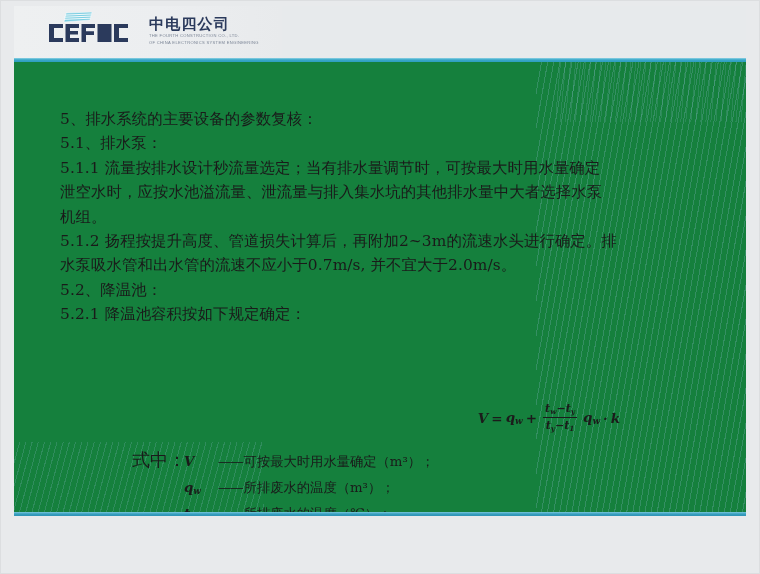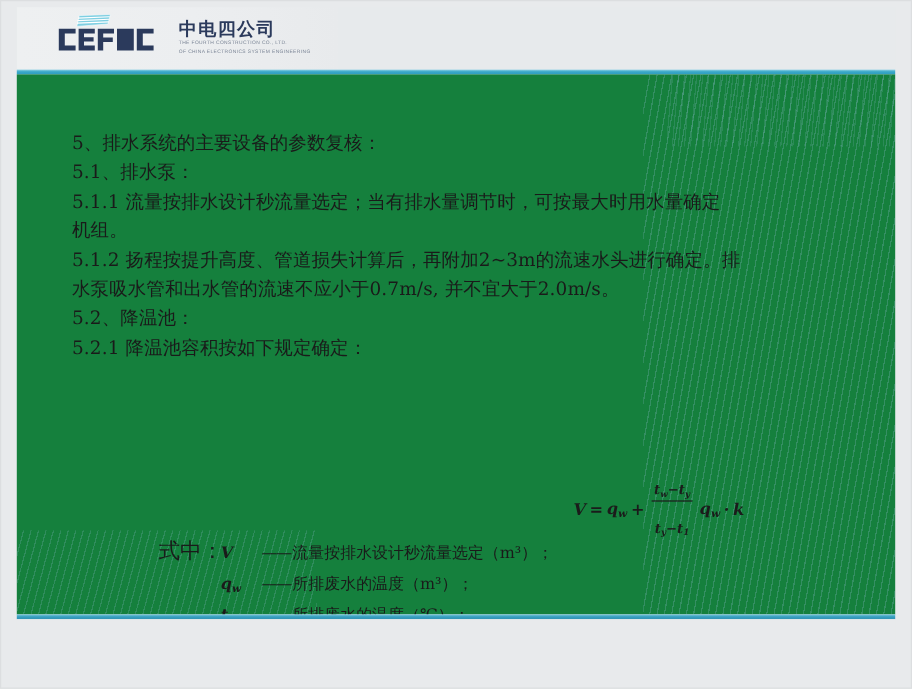--- a/index.html
+++ b/index.html
@@ -193,21 +193,21 @@
   }
   .frac {
     display: inline-flex;
     flex-direction: column;
     align-items: center;
     vertical-align: middle;
     margin: 0 2px;
     font-size: 11px;
   }
   .frac .num { padding: 0 3px 1px 3px; }
-  .frac .den { padding: 16px 3px 0 3px; border-top: 1.1px solid #1b1b1b; }
+  .frac .den { padding: 1px 3px 0 3px; border-top: 1.1px solid #1b1b1b; }
   sub.v { font-size: 0.66em; vertical-align: -0.28em; font-style: italic; }
 
   
   .legend {
     position: absolute;
     left: 118px;
     top: 387px;
     font-family: "DejaVu Serif", "Liberation Serif", serif;
     font-size: 13.3px;
     line-height: 22.6px;
@@ -306,20 +306,21 @@
 
   <div class="content">
     <div class="hatch"></div>
     <div class="hatch-topright"></div>
     <div class="hatch-left"></div>
 
     <div class="body-text">
       <p>5、排水系统的主要设备的参数复核：</p>
       <p>5.1、排水泵：</p>
       <p>5.1.1 流量按排水设计秒流量选定；当有排水量调节时，可按最大时用水量确定</p>
+      <p>泄空水时，应按水池溢流量、泄流量与排入集水坑的其他排水量中大者选择水泵</p>
       <p>机组。</p>
       <p>5.1.2 扬程按提升高度、管道损失计算后，再附加2~3m的流速水头进行确定。排</p>
       <p>水泵吸水管和出水管的流速不应小于0.7m/s, 并不宜大于2.0m/s。</p>
       <p>5.2、降温池：</p>
       <p>5.2.1 降温池容积按如下规定确定：</p>
     </div>
 
     <div class="formula-block">
       <div class="formula">
         <span>V</span>
@@ -334,21 +335,21 @@
         <span>·</span>
         <span>k</span>
       </div>
     </div>
 
     <div class="legend">
       <div class="legend-row">
         <span class="legend-prefix">式中：</span>
         <span class="legend-sym"><span>V</span><sub class="v"></sub></span>
         <span class="legend-dash">——</span>
-        <span class="legend-desc">流量按排水设计秒流量选定（m³）；</span>
+        <span class="legend-desc">可按最大时用水量确定（m³）；</span>
       </div>
       <div class="legend-row">
         <span class="legend-prefix"></span>
         <span class="legend-sym"><span>q</span><sub class="v">w</sub></span>
         <span class="legend-dash">——</span>
         <span class="legend-desc">所排废水的温度（m³）；</span>
       </div>
       <div class="legend-row">
         <span class="legend-prefix"></span>
         <span class="legend-sym"><span>t</span><sub class="v">w</sub></span>

